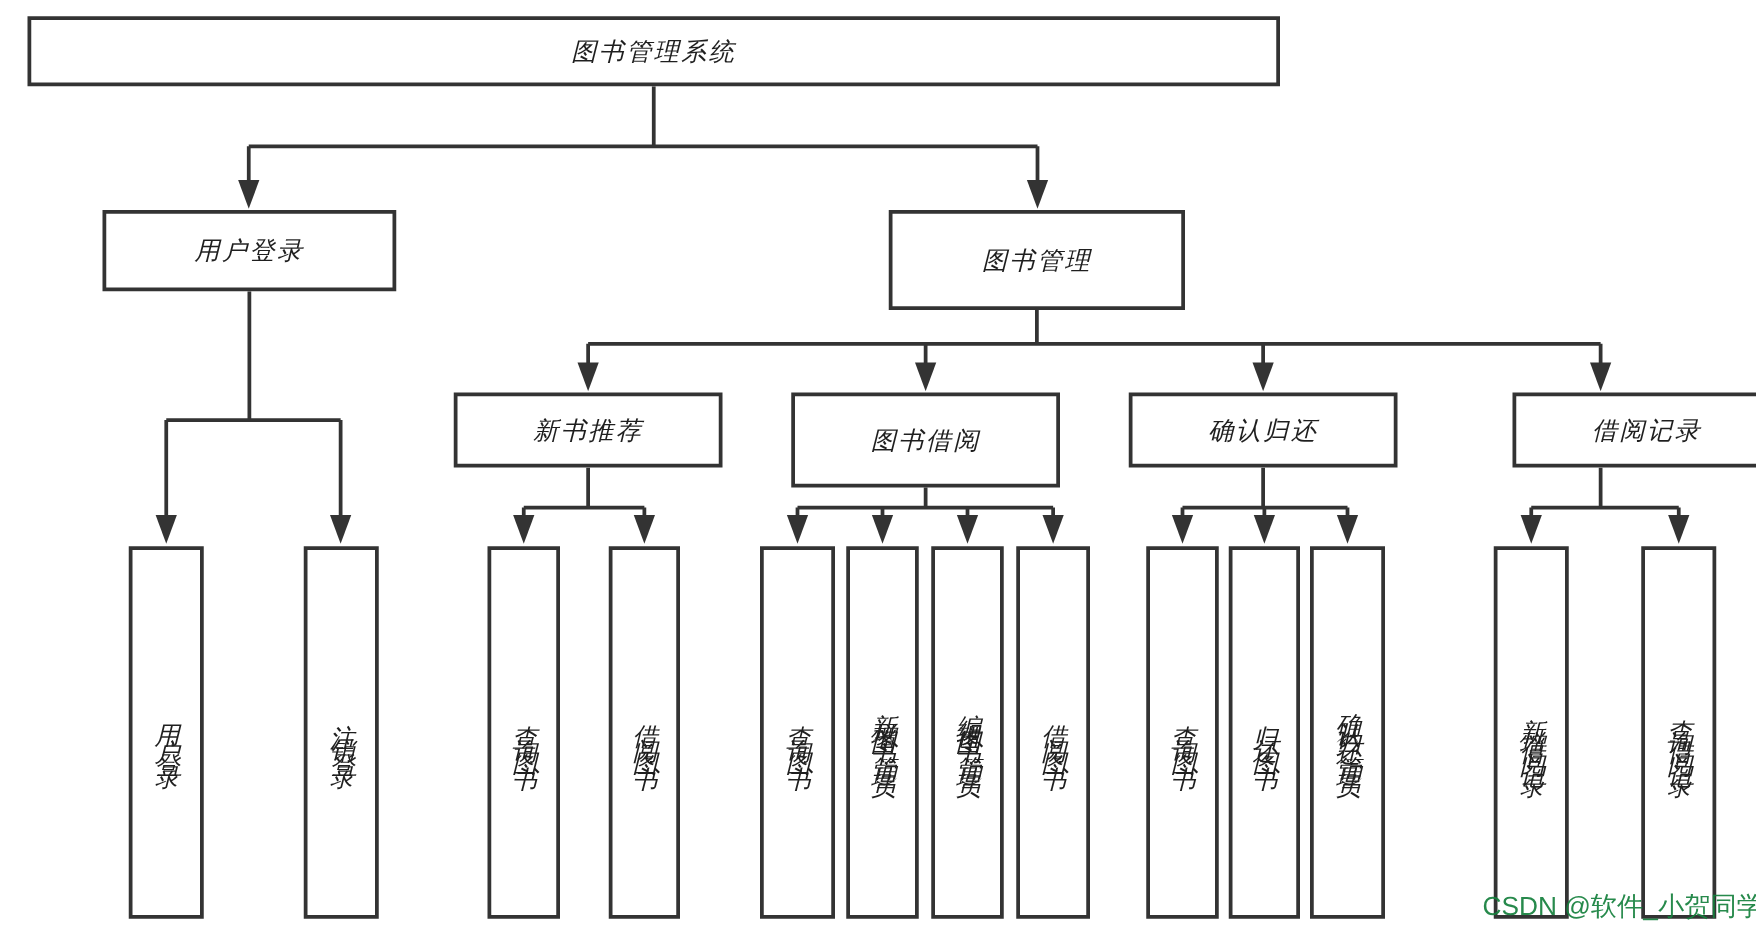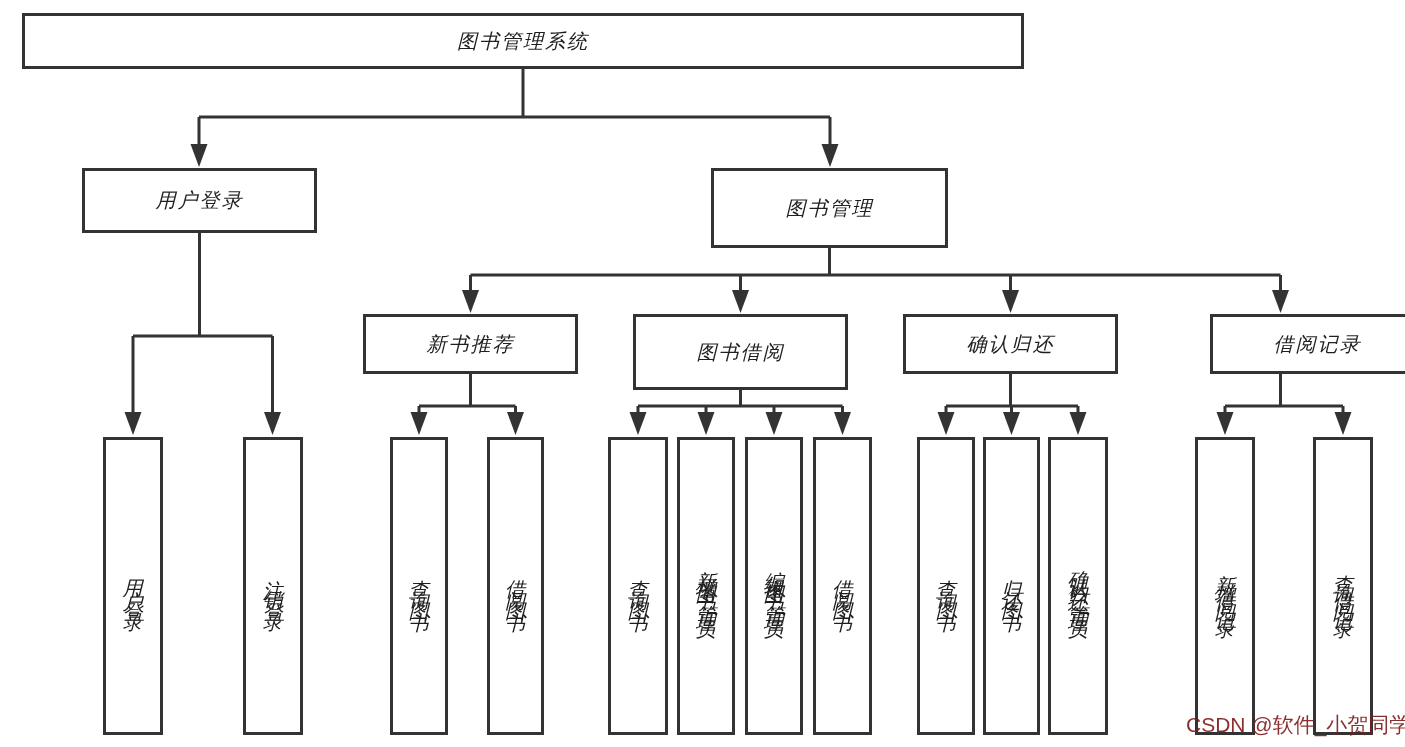--- a/index.html
+++ b/index.html
@@ -14,21 +14,21 @@
     display:flex;align-items:center;justify-content:center;font-style:italic;
   }
   .hbox{font-size:20px;letter-spacing:2px;white-space:nowrap;}
   .leaf span{
     writing-mode:vertical-rl;text-orientation:mixed;
     font-size:20px;letter-spacing:11px;line-height:1;
     color:#1f1f1f;
   }
   .watermark{
     position:absolute;left:1186px;top:711px;width:212px;
-    font-size:21px;color:#7f1d1d;opacity:.92;white-space:nowrap;
+    font-size:21px;color:#15803d;opacity:.92;white-space:nowrap;
     letter-spacing:0px;z-index:5;
   }
 </style>
 </head>
 <body>
 
 <div id="stage">
 
   <svg id="connector-layer" viewBox="0 0 1405 747" xmlns="http://www.w3.org/2000/svg">
 

